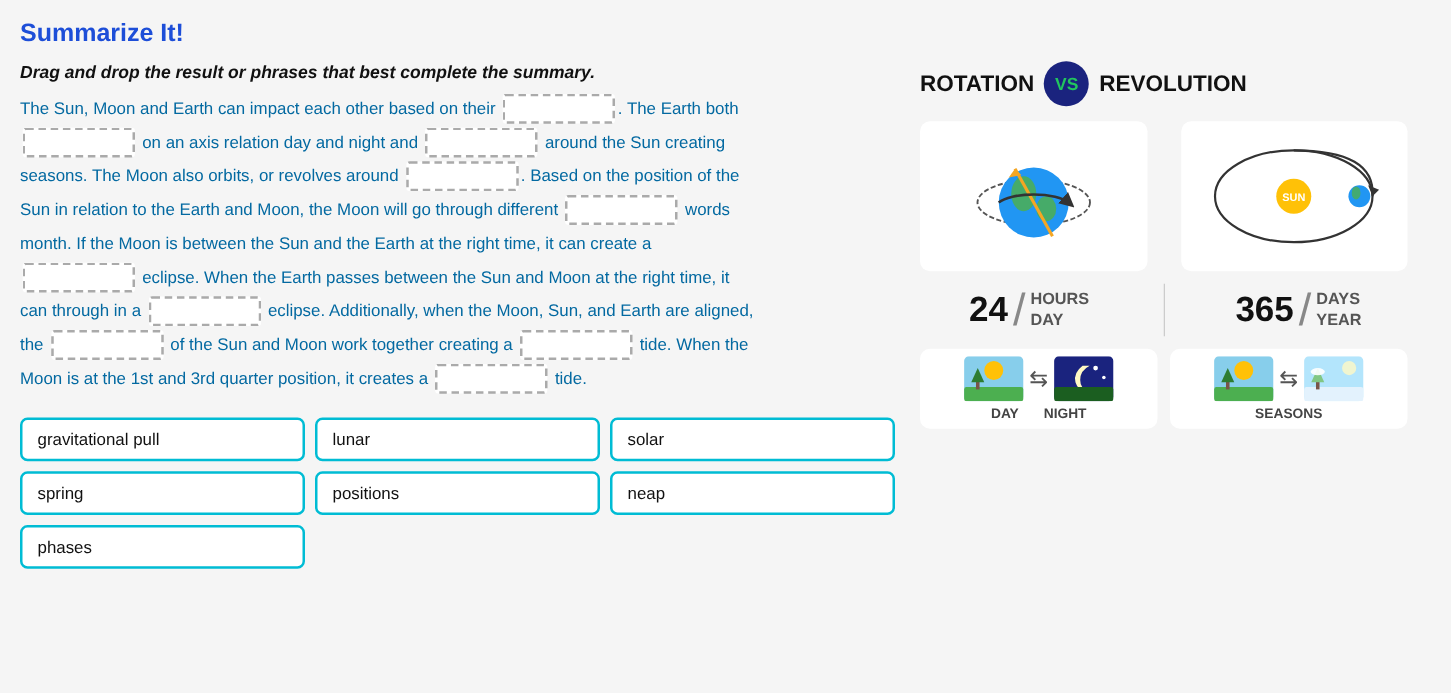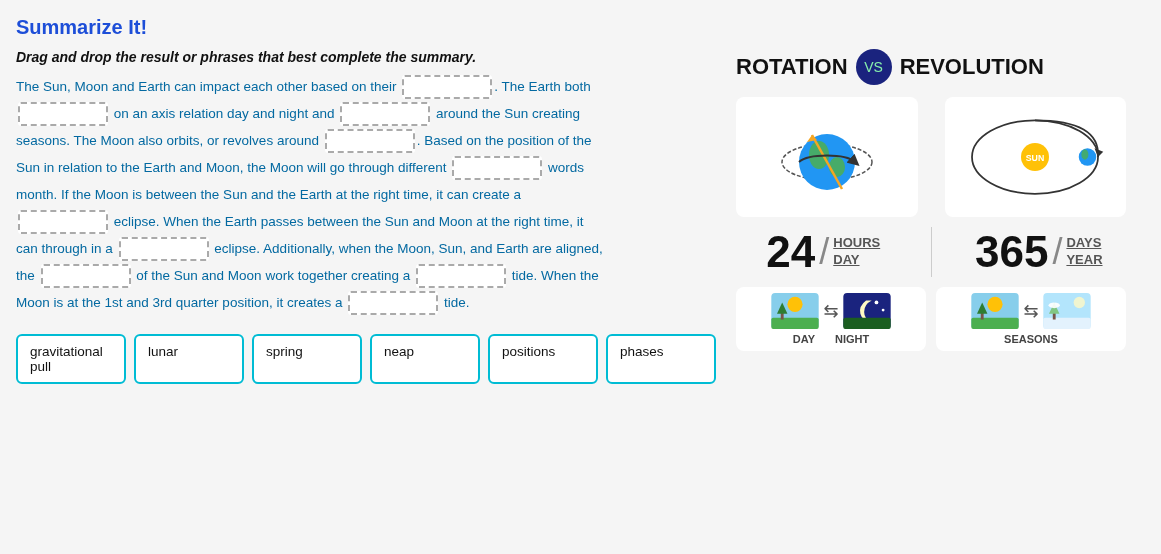--- a/index.html
+++ b/index.html
@@ -43,21 +43,21 @@
       border: 2px dashed #aaa;
       min-width: 90px;
       height: 24px;
       vertical-align: middle;
       background: #fff;
       border-radius: 3px;
       margin: 0 2px;
     }
     .word-bank {
       display: grid;
-      grid-template-columns: repeat(6, 1fr);
+      grid-template-columns: repeat(3, 1fr);
       gap: 8px;
       margin-top: 18px;
     }
     .word-tile {
       border: 2px solid #00bcd4;
       border-radius: 6px;
       padding: 8px 12px;
       font-size: 13.5px;
       background: #fff;
       cursor: grab;
@@ -68,34 +68,34 @@
       width: 390px;
       flex-shrink: 0;
     }
     .rotation-revolution {
       display: flex;
       align-items: center;
       gap: 8px;
       margin-bottom: 12px;
     }
     .rot-label {
-      font-size: 22px;
+      font-size: 18px;
       font-weight: bold;
       color: #111;
     }
     .vs-badge {
       background: #1a237e;
-      color: #86efac;
+      color: #22c55e;
       border-radius: 50%;
       width: 36px;
       height: 36px;
       display: flex;
       align-items: center;
       justify-content: center;
-      font-weight: normal;
+      font-weight: bold;
       font-size: 14px;
     }
     .diagrams-row {
       display: flex;
       gap: 27px;
       margin-bottom: 10px;
     }
     .diagram-box {
       flex: 1;
       background: #fff;
@@ -117,36 +117,35 @@
       margin-bottom: 10px;
     }
     .time-block {
       display: flex;
       align-items: center;
       gap: 4px;
       flex: 1;
       justify-content: center;
     }
     .time-num {
-      font-size: 44px;
+      font-size: 28px;
       font-weight: bold;
       color: #111;
     }
     .time-slash {
       font-size: 36px;
       font-weight: 300;
       color: #888;
     }
     .time-unit {
       font-size: 13px;
       font-weight: bold;
       color: #555;
       line-height: 1.3;
       text-transform: uppercase;
-      text-decoration: underline;
     }
     .time-divider {
       width: 1px;
       background: #ccc;
       align-self: stretch;
     }
     .day-night-seasons-row {
       display: flex;
       gap: 10px;
     }
@@ -200,24 +199,25 @@
       <span class="blank"></span><span> eclipse. When the Earth passes between the Sun and Moon at the right time, it</span><br>
       <span>can through in a </span><span class="blank"></span><span> eclipse. Additionally, when the Moon, Sun, and Earth are aligned,</span><br>
       <span>the </span><span class="blank"></span><span> of the Sun and Moon work together creating a </span><span class="blank"></span><span> tide. When the</span><br>
       <span>Moon is at the 1st and 3rd quarter position, it creates a </span><span class="blank"></span><span> tide.</span>
     </div>
 
     <div class="word-bank">
 
       <div class="word-tile">gravitational pull</div>
       <div class="word-tile">lunar</div>
+      <div class="word-tile">solar</div>
       <div class="word-tile">spring</div>
 
+      <div class="word-tile">positions</div>
       <div class="word-tile">neap</div>
-      <div class="word-tile">positions</div>
       <div class="word-tile">phases</div>
 
       <div></div>
       <div></div>
     </div>
   </div>
 
   <div class="right-panel">
 
     <div class="rotation-revolution">

